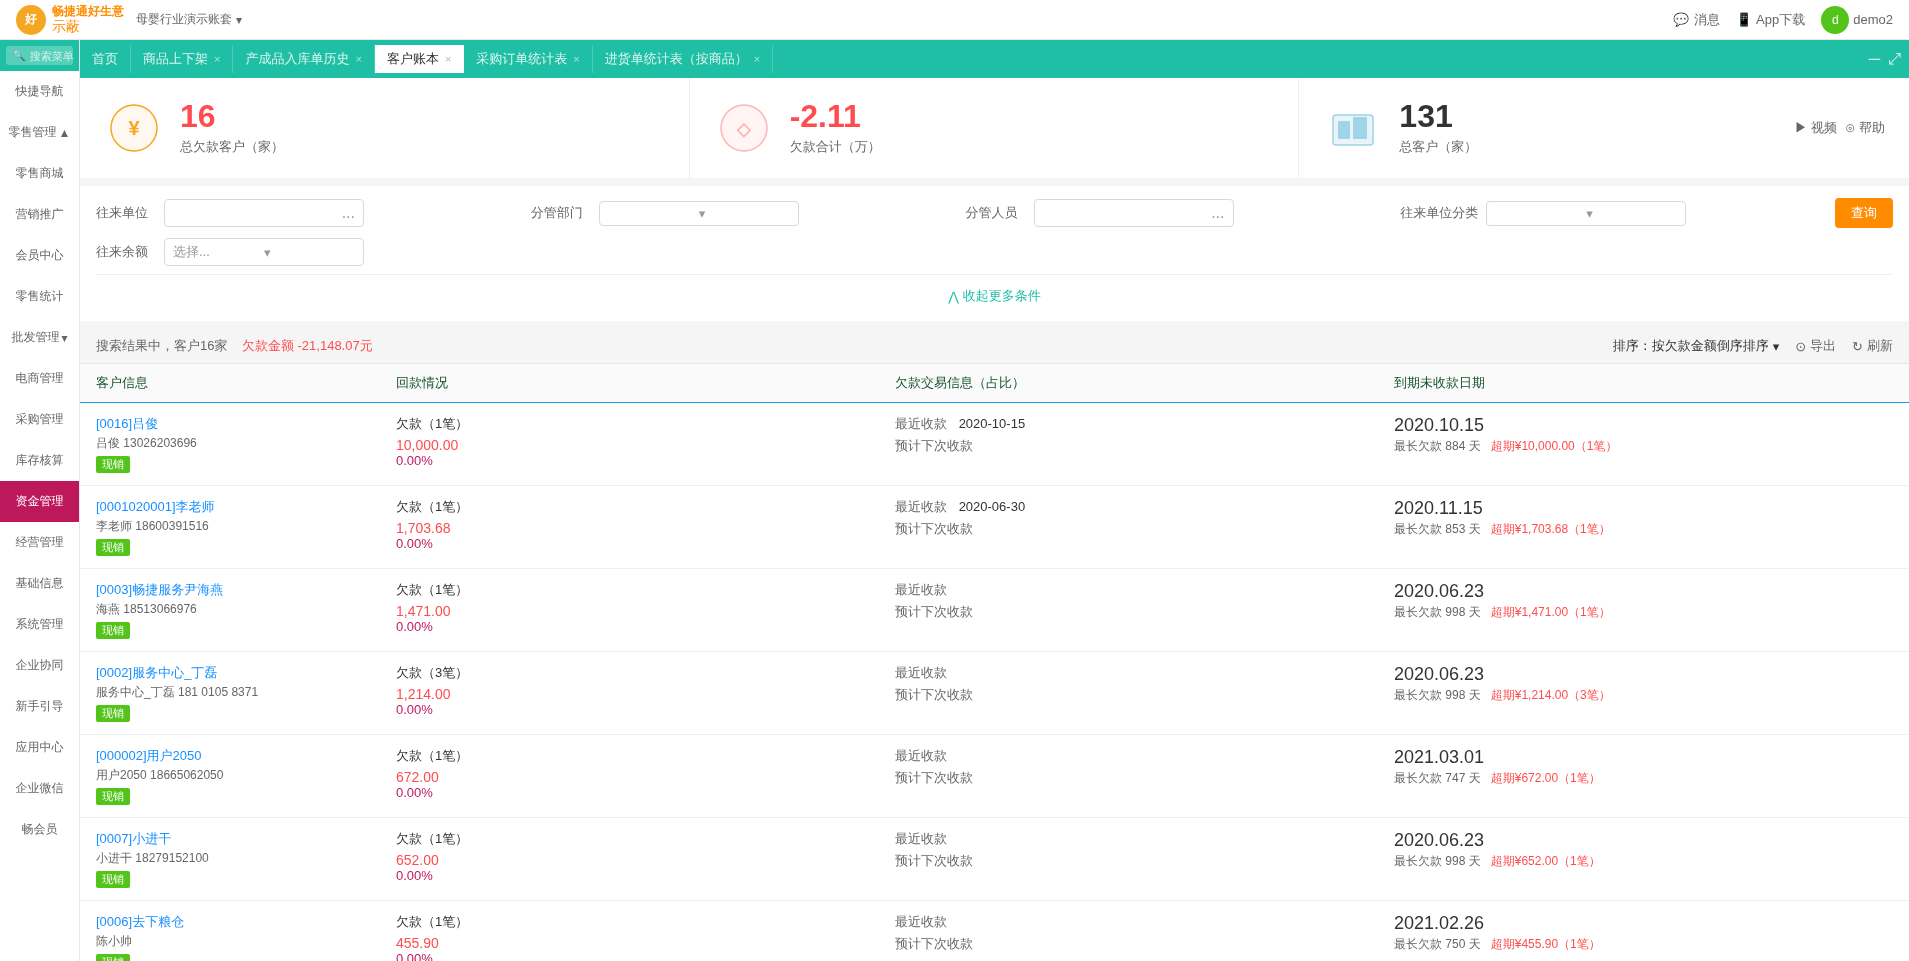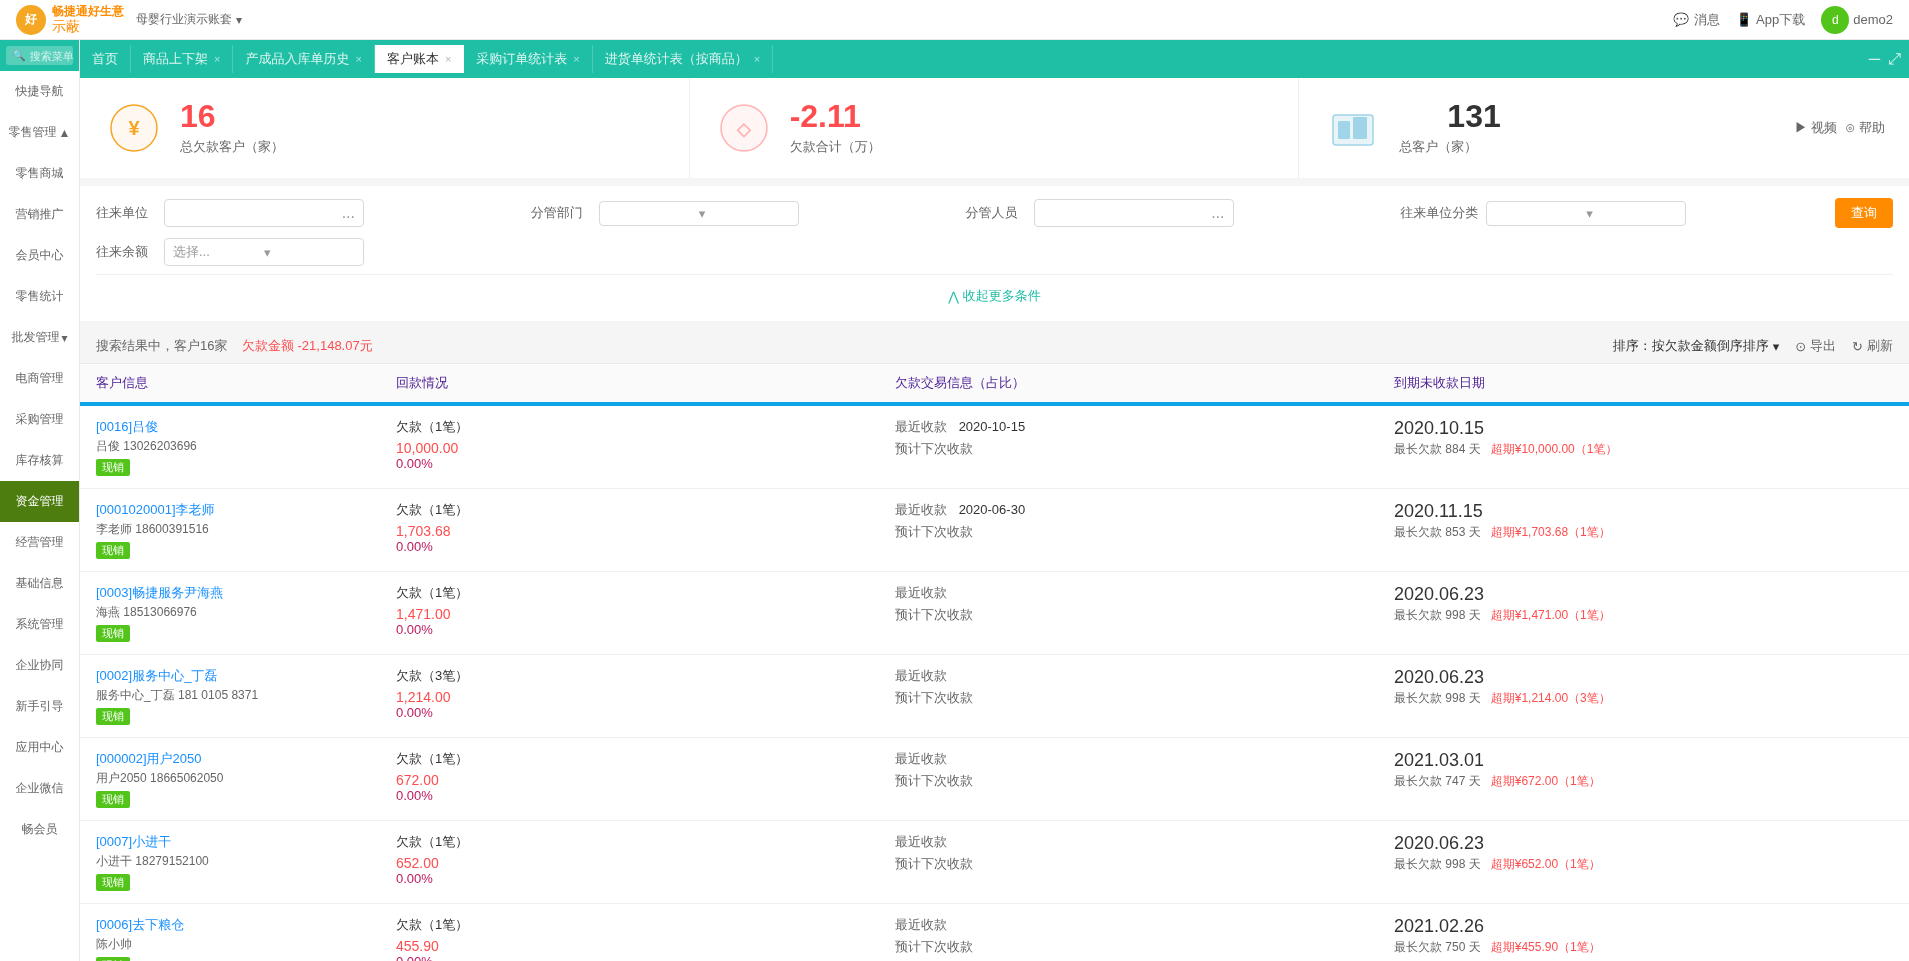--- a/index.html
+++ b/index.html
@@ -38,21 +38,21 @@
 
     
     .stats-section { display: grid; grid-template-columns: 1fr 1fr 1fr; background: #fff; margin-bottom: 8px; }
     .stat-card { display: flex; align-items: center; padding: 20px 24px; border-right: 1px solid #f0f0f0; gap: 16px; }
     .stat-card:last-child { border-right: none; }
     .stat-icon { width: 60px; height: 60px; display: flex; align-items: center; justify-content: center; }
     .stat-icon svg { width: 50px; height: 50px; }
     .stat-info { flex: 1; }
     .stat-value { font-size: 32px; font-weight: bold; color: #ff4d4f; line-height: 1; }
     .stat-value.negative { color: #ff4d4f; }
-    .stat-value.dark { color: #333; font-weight: 900; margin-left: 48px; }
+    .stat-value.dark { color: #333; font-weight: 900; }
     .stat-label { font-size: 13px; color: #666; margin-top: 6px; }
     .stat-card-right { display: flex; align-items: flex-end; gap: 8px; font-size: 13px; color: #666; }
 
     
     .filter-section { background: #fff; padding: 12px 16px; margin-bottom: 8px; }
     .filter-item { display: flex; align-items: center; gap: 8px; }
     .filter-label { font-size: 13px; color: #666; white-space: nowrap; min-width: 60px; }
     .filter-input { display: flex; align-items: center; gap: 4px; border: 1px solid #d9d9d9; border-radius: 4px; padding: 4px 8px; min-width: 200px; cursor: pointer; background: #fff; }
     .filter-input-text { flex: 1; font-size: 13px; color: #999; }
     .filter-input-dots { color: #999; font-size: 16px; }
@@ -65,21 +65,21 @@
     
     .results-bar { display: flex; align-items: center; justify-content: space-between; padding: 8px 16px; background: #f5f5f5; border-bottom: 1px solid #e8e8e8; }
     .results-info { font-size: 13px; color: #666; }
     .results-info span.red { color: #ff4d4f; }
     .results-actions { display: flex; align-items: center; gap: 16px; font-size: 13px; color: #666; }
     .sort-select { display: flex; align-items: center; gap: 4px; cursor: pointer; color: #333; }
     .action-btn-sm { display: flex; align-items: center; gap: 4px; cursor: pointer; color: #666; }
 
     
     .data-table { width: 100%; background: #fff; }
-    .table-header { display: grid; grid-template-columns: 300px 1fr 1fr 1fr; padding: 10px 16px; background: #fafafa; border-bottom: 4px solid #0ea5e9; font-size: 13px; color: #4c1d95; font-weight: 500; font-family: Liberation Mono, monospace; }
+    .table-header { display: grid; grid-template-columns: 300px 1fr 1fr 1fr; padding: 10px 16px; background: #fafafa; border-bottom: 1px solid #0ea5e9; font-size: 13px; color: #14532d; font-weight: 500; font-family: Liberation Mono, monospace; }
     .table-row-container { border-bottom: 1px solid #f0f0f0; }
     .table-row { display: grid; grid-template-columns: 300px 1fr 1fr 1fr; padding: 12px 16px; align-items: start; }
     .customer-info .name-link { color: #1890ff; cursor: pointer; font-size: 13px; }
     .customer-info .contact { color: #666; font-size: 12px; margin: 2px 0; }
     .customer-badge { display: inline-block; background: #52c41a; color: #fff; font-size: 11px; padding: 1px 6px; border-radius: 2px; margin-top: 2px; }
     .debt-amount { color: #ff4d4f; font-size: 14px; font-weight: 500; cursor: pointer; }
     .debt-info { font-size: 13px; color: #333; margin-bottom: 4px; }
     .debt-ratio { font-size: 13px; color: #be185d; }
     .recovery-info { font-size: 13px; }
     .recovery-label { color: #666; }
@@ -182,21 +182,21 @@
         </div>
         <div class="menu-item">
           <span>电商管理</span>
         </div>
         <div class="menu-item">
           <span>采购管理</span>
         </div>
         <div class="menu-item">
           <span>库存核算</span>
         </div>
-        <div class="menu-item active" style="background:#4d7c0f;color:#fff;">
+        <div class="menu-item active" style="background:#be185d;color:#fff;">
           <span>资金管理</span>
         </div>
         <div class="menu-item">
           <span>经营管理</span>
         </div>
         <div class="menu-item">
           <span>基础信息</span>
         </div>
         <div class="menu-item">
           <span>系统管理</span>

